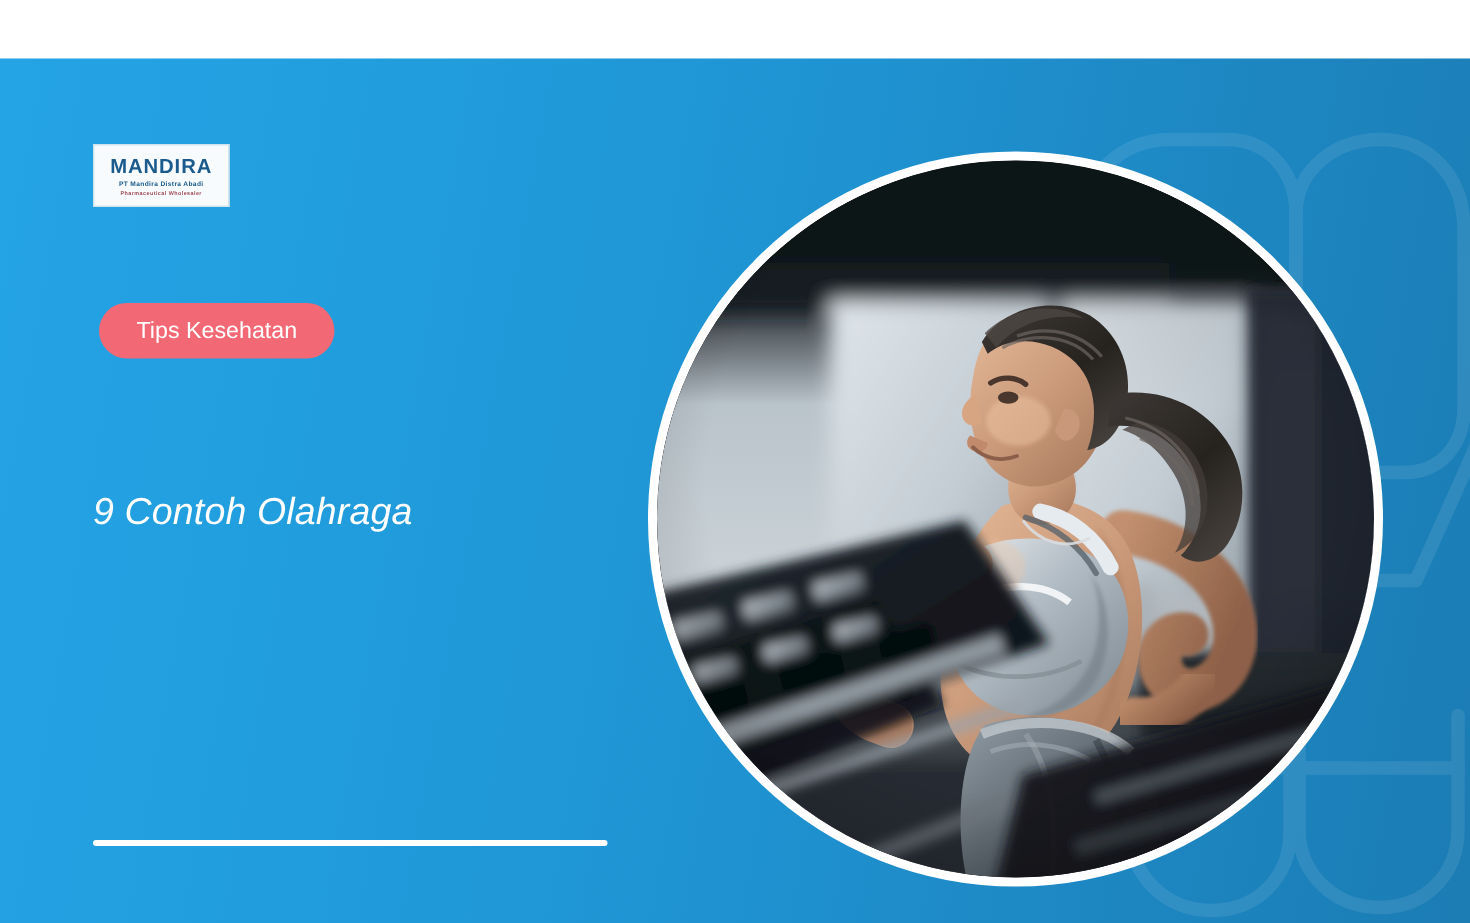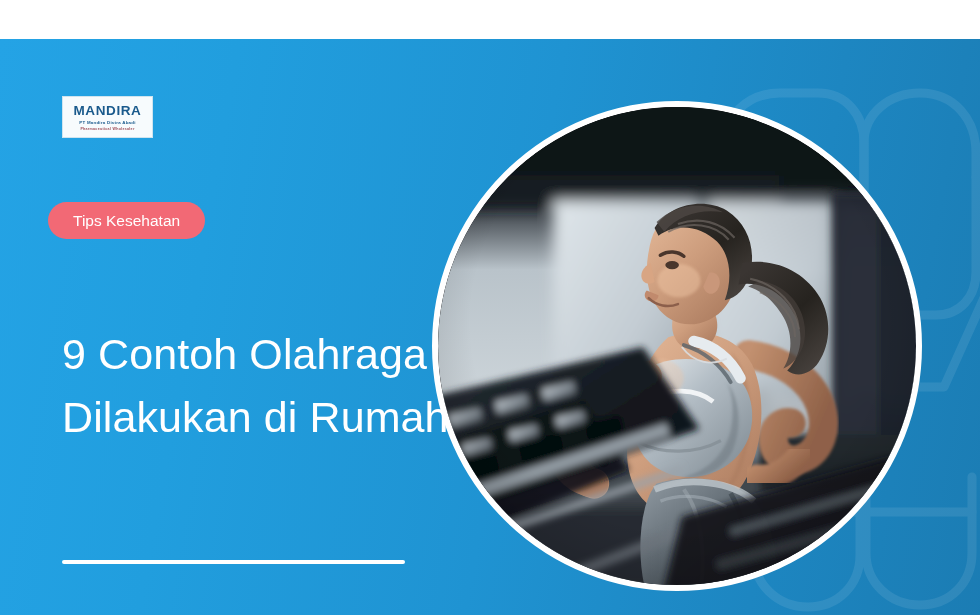--- a/index.html
+++ b/index.html
@@ -67,21 +67,21 @@
     letter-spacing: 0.3px;
     color: #9c4a55;
     margin-top: 2.6px;
     line-height: 1;
     white-space: nowrap;
   }
 
   
   .badge {
     position: absolute;
-    left: 48px;
+    left: 66px;
     top: 163px;
     height: 37px;
     padding: 4px 25px;
     border-radius: 19px;
     background: #f26975;
     color: #ffffff;
     font-size: 15.5px;
     display: inline-flex;
     align-items: center;
     justify-content: center;
@@ -89,24 +89,25 @@
     white-space: nowrap;
   }
 
   
   .headline {
     position: absolute;
     left: 62px;
     top: 284px;
     width: 360px;
     color: #ffffff;
-    font-size: 43px;
+    font-size: 25px;
     font-weight: normal;
     line-height: 1.47;
     letter-spacing: 0.1px;
+    font-style: italic;
   }
   .headline .ln { display: block; white-space: nowrap; }
 
   
   .rule {
     position: absolute;
     left: 62px;
     top: 521px;
     width: 343px;
     height: 4px;
@@ -160,21 +161,20 @@
   <div class="logo-card">
     <div class="logo-word">MANDIRA</div>
     <div class="logo-sub1">PT Mandira Distra Abadi</div>
     <div class="logo-sub2">Pharmaceutical Wholesaler</div>
   </div>
 
   <div class="badge">Tips Kesehatan</div>
 
   <div class="headline">
     <span class="ln">9 Contoh Olahraga</span>
-    <span class="ln">Dilakukan di Rumah</span>
   </div>
 
   <div class="rule"></div>
 
   <div class="photo-circle">
     <div class="photo-inner">
       <svg viewBox="0 0 490 490" preserveAspectRatio="xMidYMid slice">
         <defs>
           <linearGradient id="bgwall" x1="0" y1="0" x2="0" y2="1">
             <gradient-stop></gradient-stop>

